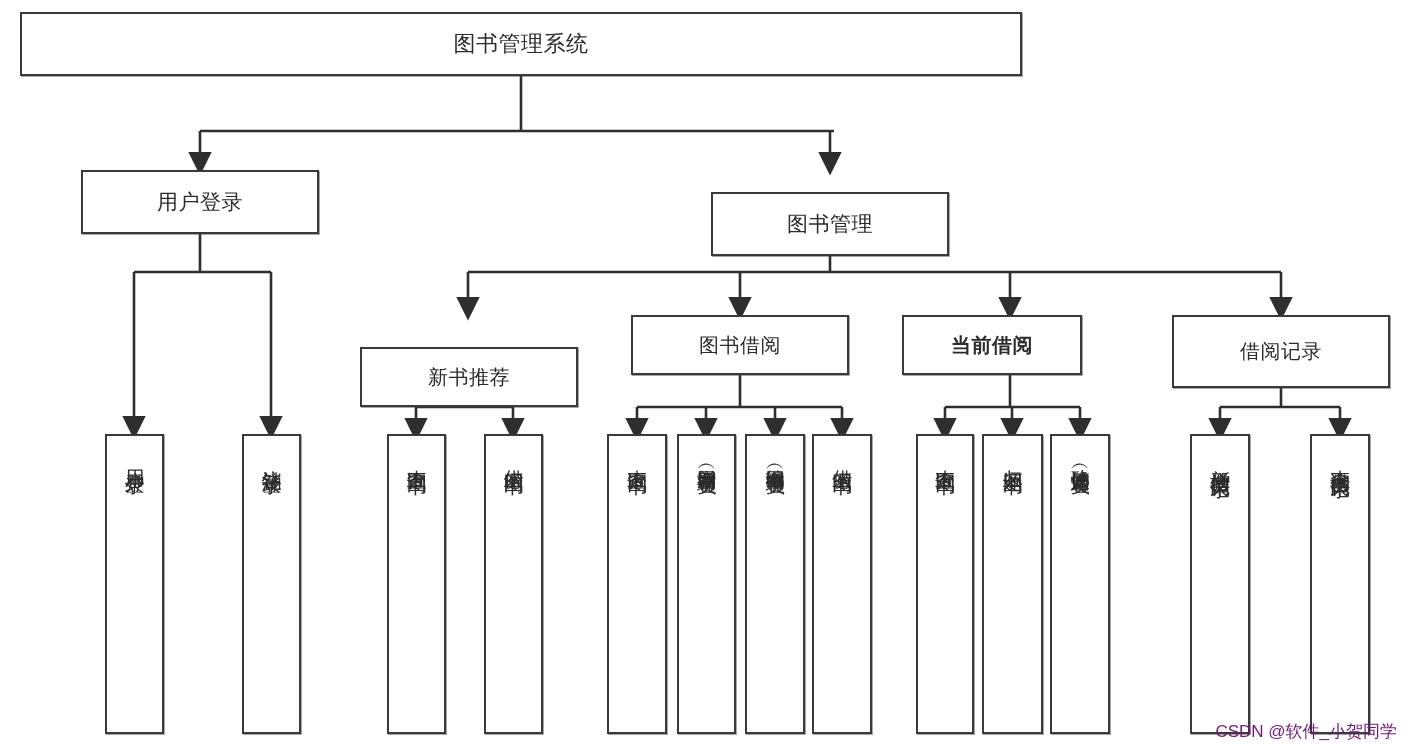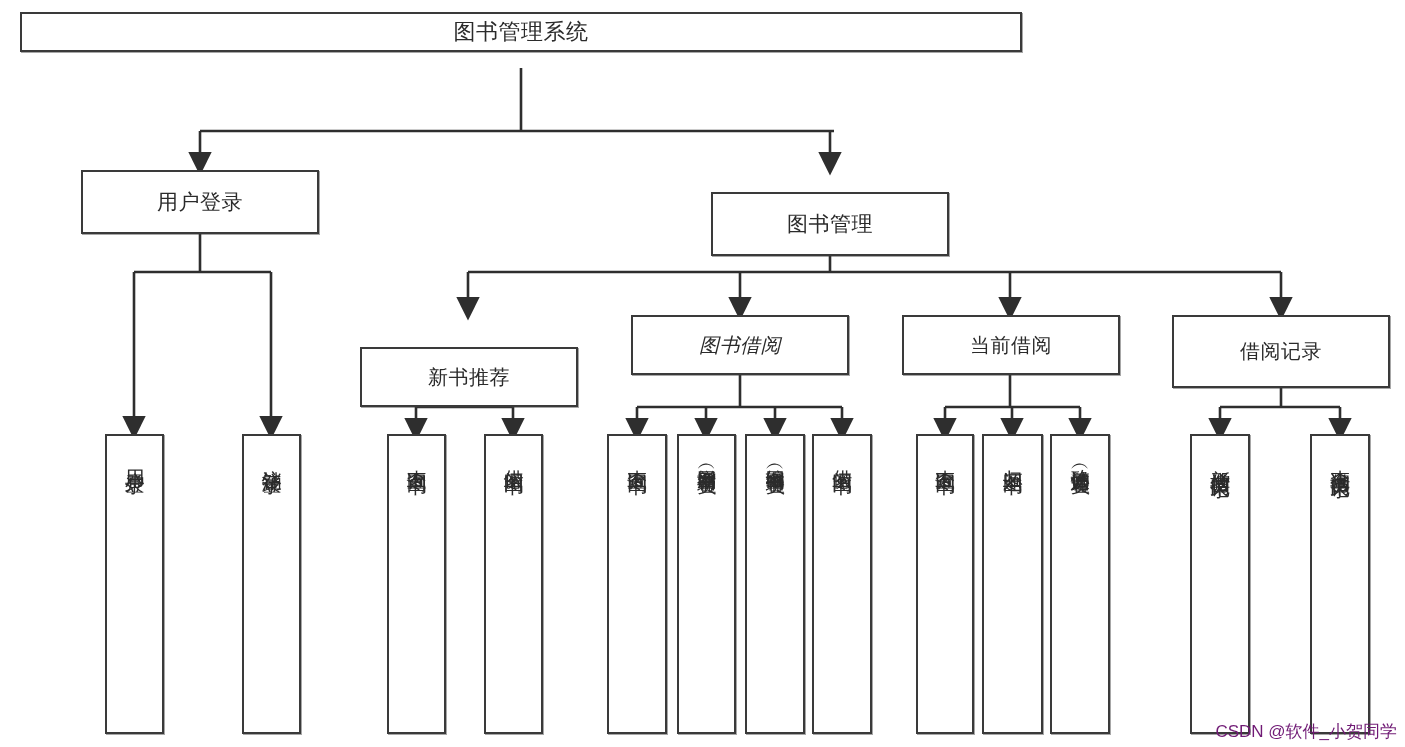--- a/index.html
+++ b/index.html
@@ -120,38 +120,38 @@
       <path d="M1012,407 L1012,422" marker-end="url(#arrow)"></path>
       <path d="M1080,407 L1080,422" marker-end="url(#arrow)"></path>
 
       <path d="M1281,375 L1281,407"></path>
       <path d="M1220,407 L1340,407"></path>
       <path d="M1220,407 L1220,422" marker-end="url(#arrow)"></path>
       <path d="M1340,407 L1340,422" marker-end="url(#arrow)"></path>
     </g>
   </svg>
 
-  <div class="node root" id="root-node" style="left: 20px; top: 12px; width: 1002px; height: 40px;">
+  <div class="node root" id="root-node" style="left: 20px; top: 12px; width: 1002px; height: 64px;">
     <span class="label">图书管理系统</span>
   </div>
 
   <div id="nodes-layer">
       <div class="node level2" style="left: 81px; top: 170px; width: 238px; height: 64px;">
         <span class="label">用户登录</span>
       </div>
       <div class="node level2" style="left: 711px; top: 170px; width: 238px; height: 64px; margin-top: 22px;">
         <span class="label">图书管理</span>
       </div>
       <div class="node level3" style="left: 360px; top: 315px; width: 218px; height: 60px; margin-top: 32px;">
         <span class="label">新书推荐</span>
       </div>
-      <div class="node level3" style="left: 631px; top: 315px; width: 218px; height: 60px; font-style: italic;">
+      <div class="node level3" style="left: 631px; top: 315px; width: 218px; height: 60px;">
         <span class="label">图书借阅</span>
       </div>
-      <div class="node level3" style="left: 902px; top: 315px; width: 218px; height: 60px;">
+      <div class="node level3" style="left: 902px; top: 315px; width: 180px; height: 60px; font-weight: bold;">
         <span class="label">当前借阅</span>
       </div>
       <div class="node level3" style="left: 1172px; top: 315px; width: 218px; height: 73px;">
         <span class="label">借阅记录</span>
       </div>
       <div class="node leaf" style="left: 105px; top: 434px; width: 59px; height: 300px;">
         <span class="label">用户登录</span>
       </div>
       <div class="node leaf" style="left: 242px; top: 434px; width: 59px; height: 300px;">
         <span class="label">注销登录</span>

